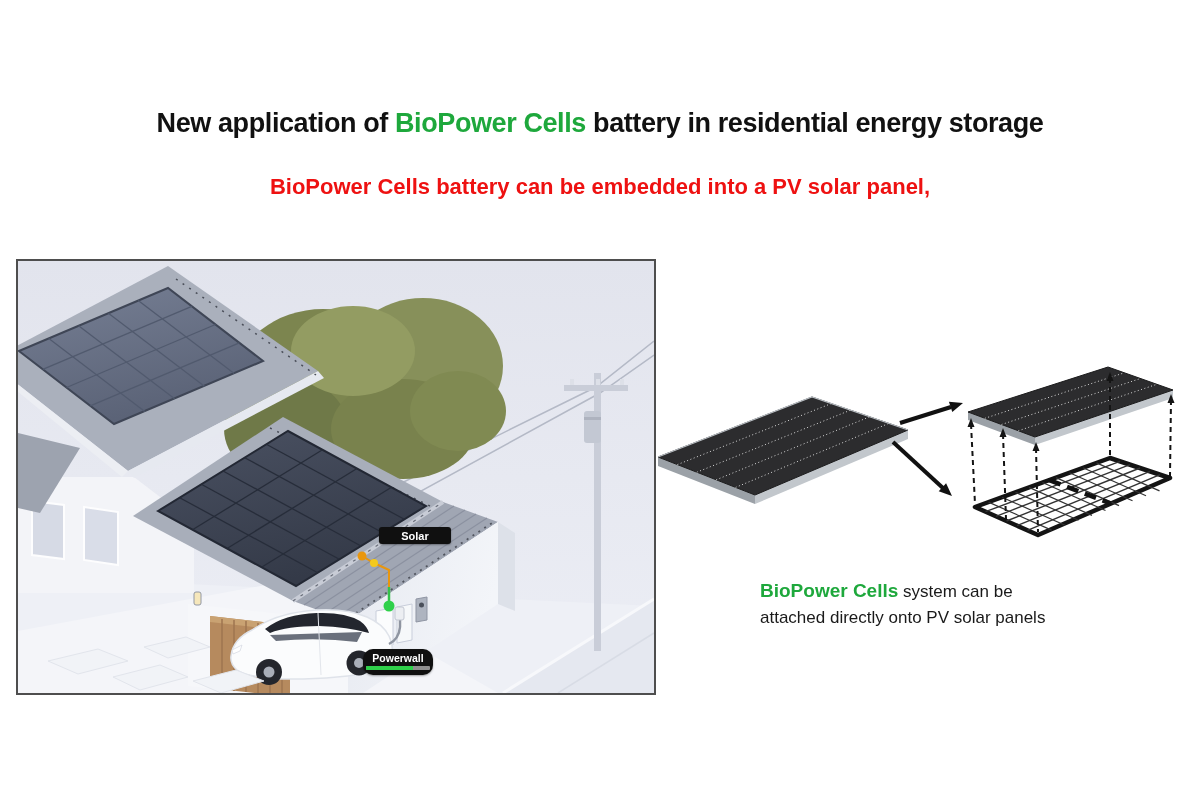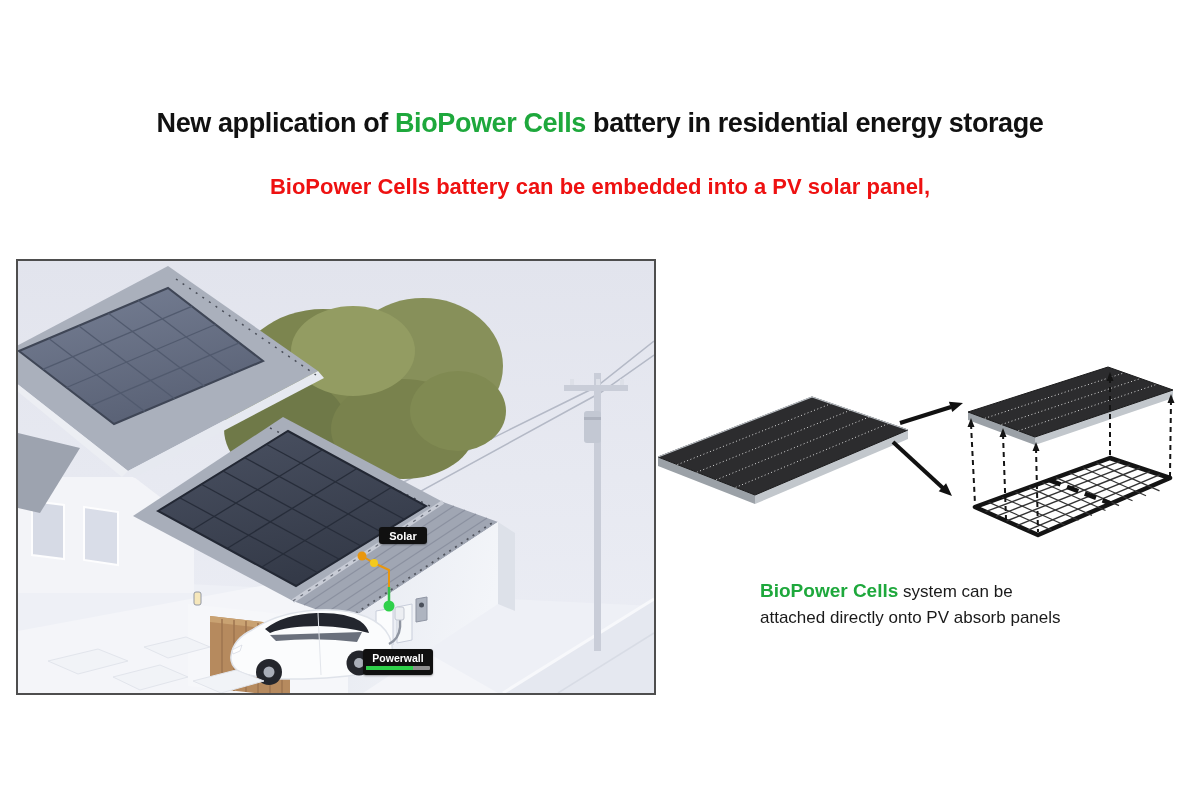--- a/index.html
+++ b/index.html
@@ -9,22 +9,22 @@
   .title{position:absolute;left:0;top:108px;width:1200px;text-align:center;
     font-size:27px;font-weight:bold;letter-spacing:-0.4px;color:#111111;white-space:nowrap;}
   .subtitle{position:absolute;left:0;top:170px;width:1200px;text-align:center;
     font-size:22px;font-weight:bold;line-height:33px;white-space:nowrap;}
   
   .scene{position:absolute;left:16px;top:259px;width:636px;height:432px;
     border:2px solid #4e4e4e;background:#e3e5ee;}
   .scene svg{position:absolute;left:0;top:0;}
   .tag{position:absolute;background:#101010;color:#ffffff;font-weight:bold;
     border-radius:3px;text-align:center;box-shadow:0 1px 2px rgba(0,0,0,.35);}
-  .tag.solar{left:361px;top:266px;width:44px;height:15px;font-size:11px;line-height:16px;padding:1px 2px;}
-  .tag.powerwall{left:345px;top:388px;width:64px;height:19px;font-size:10.5px;line-height:13px;padding:3px 3px 4px;}
+  .tag.solar{left:361px;top:266px;width:44px;height:15px;font-size:11px;line-height:16px;padding:1px 14px;}
+  .tag.powerwall{left:345px;top:388px;width:64px;height:19px;font-size:10.5px;line-height:13px;padding:3px 3px 4px;border-radius:10px;}
   .tag .bar{height:4px;margin-top:1px;background:#8e8e8e;border-radius:1px;overflow:hidden;}
   .tag .bar .fill{height:100%;width:73%;background:#2fd04a;}
   
   .diagram{position:absolute;left:655px;top:360px;width:540px;height:270px;}
   .diagram svg{position:absolute;left:0;top:0;}
   .caption{position:absolute;left:105px;top:198px;width:360px;font-size:17px;line-height:26px;color:#1a1a1a;margin-top:20px;}
   .caption .hl{font-weight:bold;font-size:19px;}
 </style>
 </head>
 <body>
@@ -281,17 +281,17 @@
         <polygon points="316,58 312.5,67 319.5,67"></polygon>
         <polygon points="348,68 344.5,77 351.5,77"></polygon>
         <polygon points="381,82 377.5,91 384.5,91"></polygon>
         <polygon points="455,12 451.5,21 458.5,21"></polygon>
         <polygon points="516,34 512.5,43 519.5,43"></polygon>
       </g>
     </svg>
 
     <div class="caption">
       <div><span class="hl" style="color: rgb(30, 168, 60);">BioPower Cells</span><span> system can be</span></div>
-      <div>attached directly onto PV absorb panels</div>
+      <div>attached directly onto PV solar panels</div>
     </div>
   </div>
 
 </div>
 
 </body></html>

